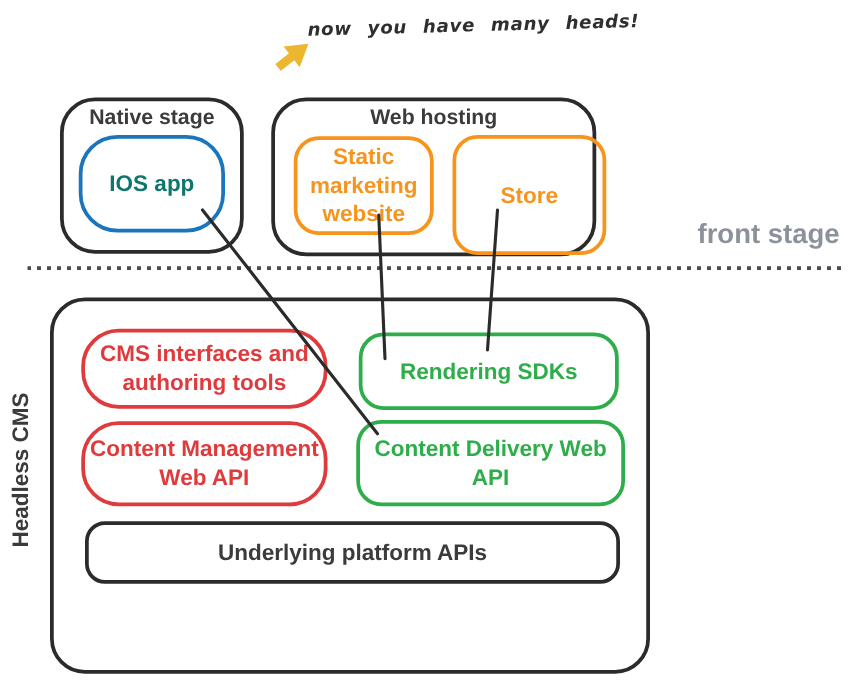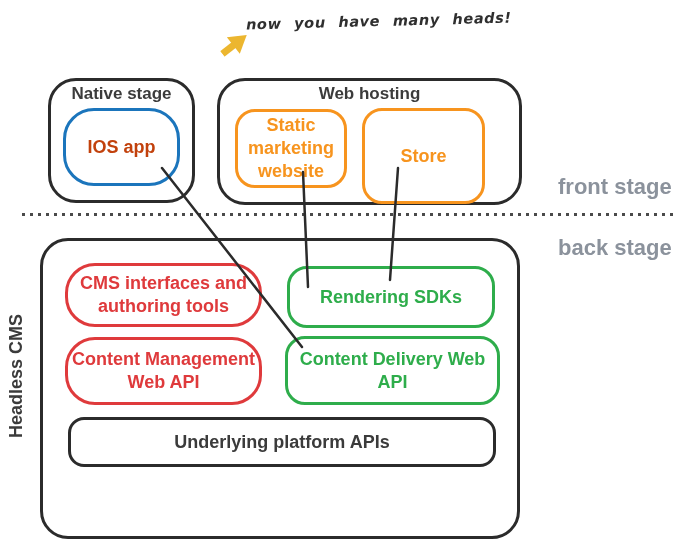--- a/index.html
+++ b/index.html
@@ -16,21 +16,21 @@
   }
   .note-arrow{position:absolute;left:219px;top:27px;width:34px;height:34px;transform:rotate(-38deg);}
   
   .group{position:absolute;border:3px solid #2b2b2b;border-radius:28px;box-sizing:border-box;background:transparent;}
   .group-label{position:absolute;top:3px;left:0;width:100%;text-align:center;
     font-size:17px;font-weight:bold;color:#3b3b3b;}
   
   .box{position:absolute;box-sizing:border-box;border:3px solid;border-radius:20px;
     display:flex;align-items:center;justify-content:center;text-align:center;
     font-weight:bold;font-size:18px;line-height:23px;padding:2px 0;}
-  .box.blue{border-color:#1b75bc;color:#c2410c;border-radius:31px;}
+  .box.blue{border-color:#1b75bc;color:#0f766e;border-radius:31px;}
   .box.orange{border-color:#f7941e;color:#f7941e;}
   .box.red{border-color:#df3a3c;color:#df3a3c;border-radius:30px;}
   .box.green{border-color:#2ead4b;color:#2ead4b;}
   .box.gray{border-color:#2b2b2b;color:#3b3b3b;border-width:3px;border-radius:16px;}
   
   .stage-label{position:absolute;left:558px;font-size:22px;font-weight:bold;color:#8b929c;}
   
   .divider{position:absolute;left:22px;top:213px;width:652px;height:3px;
     background:repeating-linear-gradient(90deg,#4a4a4a 0 3px,transparent 3px 8px);}
   
@@ -53,33 +53,32 @@
     </svg>
   </div>
 
   <div class="group" style="left:48px;top:78px;width:147px;height:125px;">
     <div class="group-label">Native stage</div>
   </div>
   <div class="box blue" style="left:63px;top:108px;width:117px;height:78px;">
     <span>IOS app</span>
   </div>
 
-  <div class="group" style="left:217px;top:78px;width:305px;height:127px;">
+  <div class="group" style="left:217px;top:78px;width:260px;height:127px;">
     <div class="group-label">Web hosting</div>
   </div>
   <div class="box orange" style="left:235px;top:109px;width:112px;height:79px;">
     <span>Static marketing website</span>
   </div>
   <div class="box orange" style="left:362px;top:108px;width:123px;height:96px;">
     <span>Store</span>
   </div>
 
   <div class="stage-label" style="top:174px;">front stage</div>
   <div class="divider"></div>
-  <div class="stage-label" style="top:235px;">back stage</div>
 
   <div class="group" style="left:40px;top:238px;width:480px;height:301px;"></div>
   <div class="vlabel">Headless CMS</div>
 
   <div class="box red" style="left:65px;top:263px;width:197px;height:64px;">
     <span>CMS interfaces and authoring tools</span>
   </div>
   <div class="box green" style="left:287px;top:266px;width:208px;height:62px;text-align:right;">
     <span>Rendering SDKs</span>
   </div>

